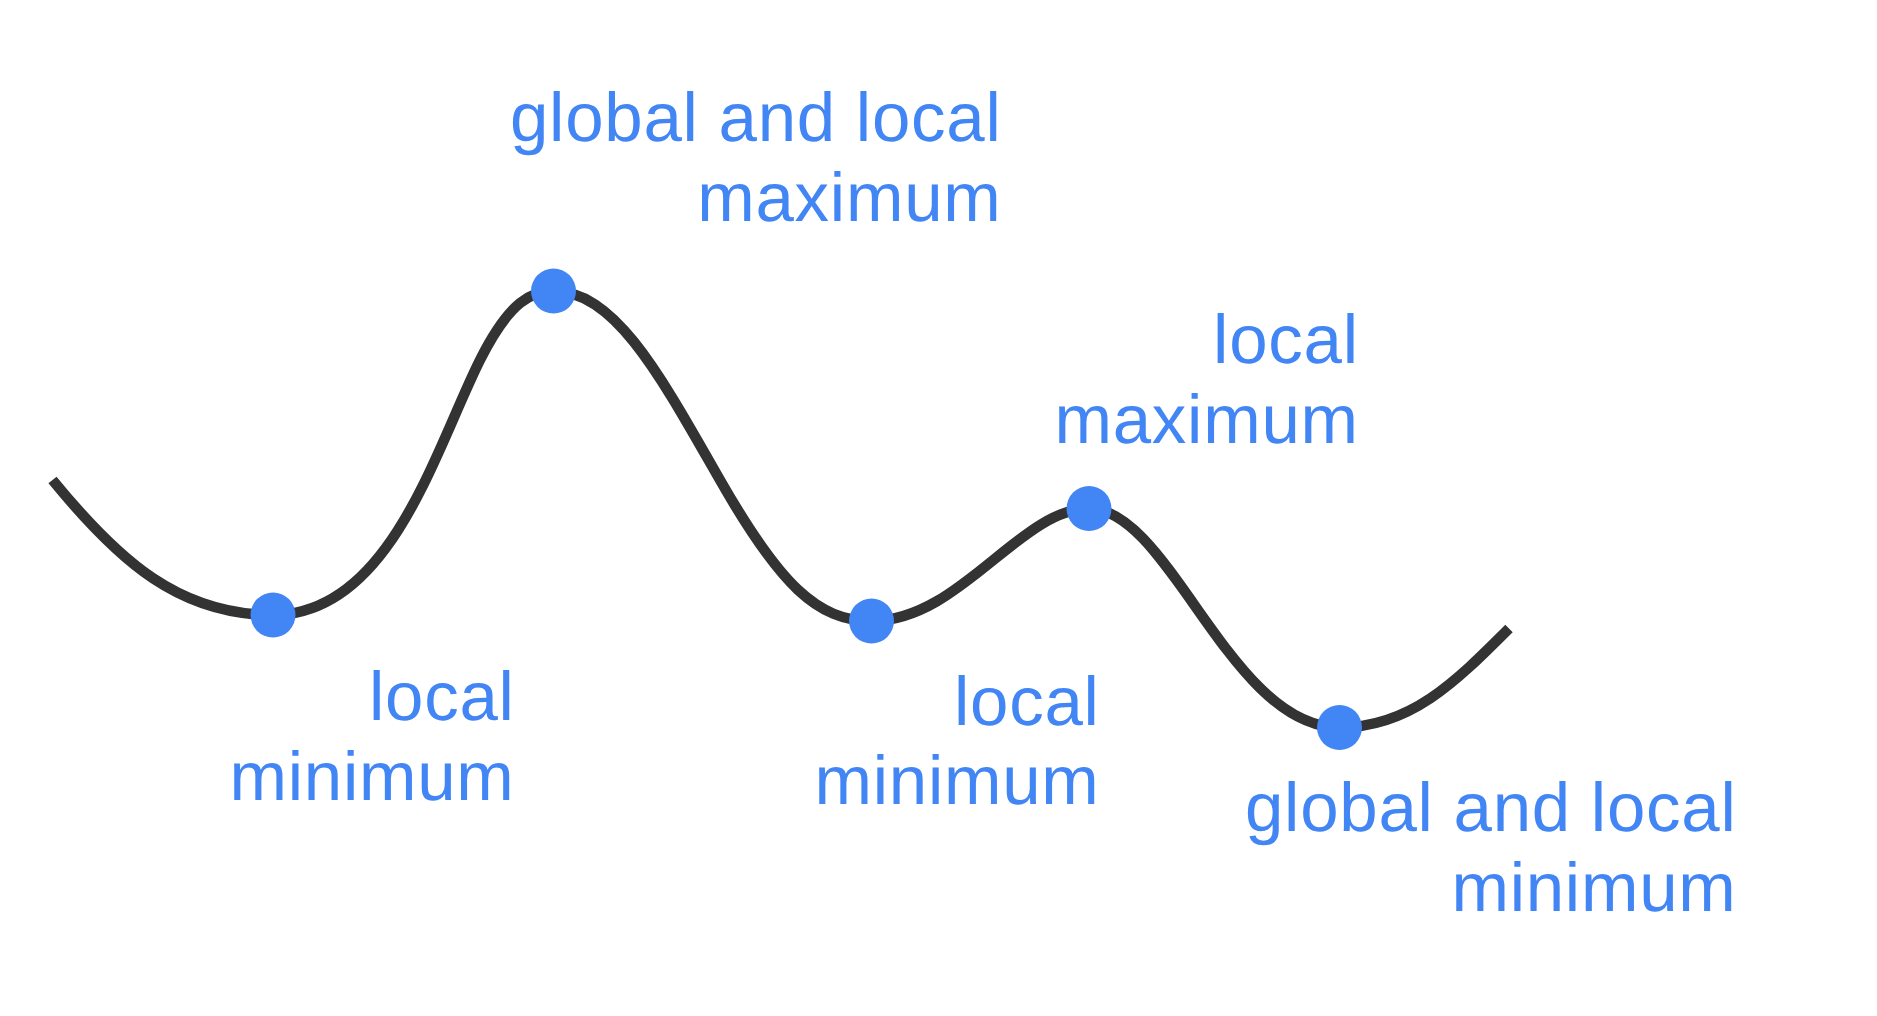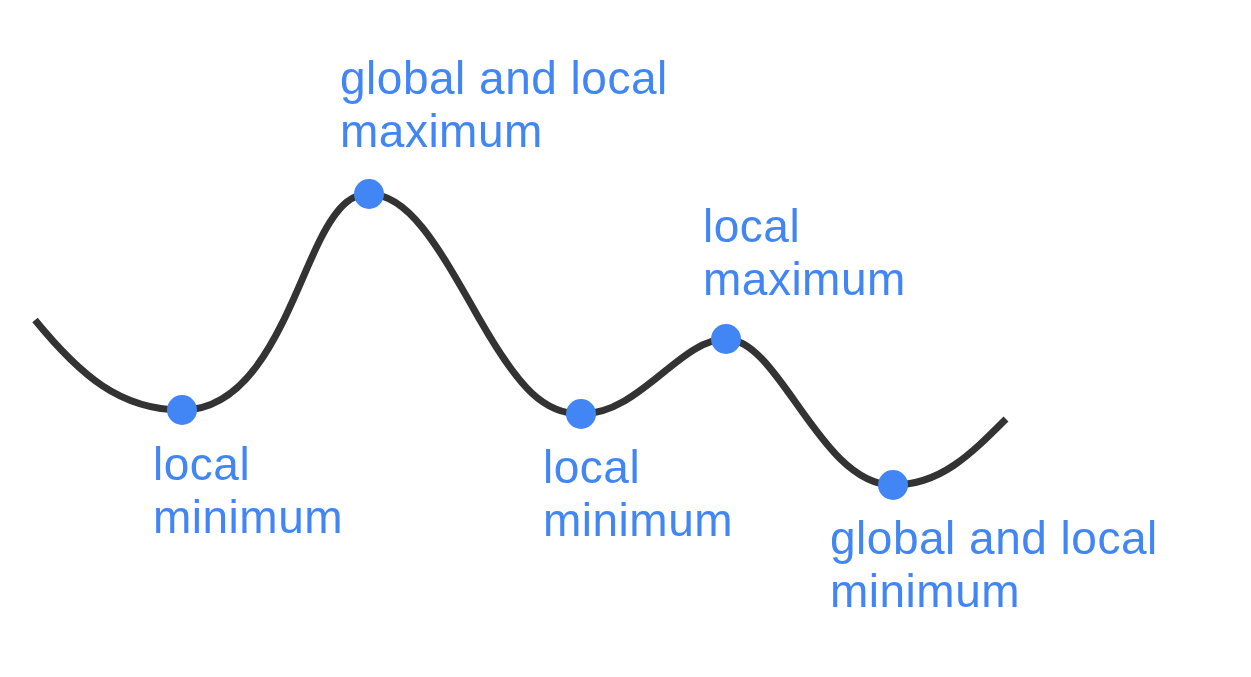--- a/index.html
+++ b/index.html
@@ -6,20 +6,21 @@
     body { width: 1251px; height: 677px; position: relative; overflow: hidden; }
     #diagram { position: absolute; left: 0; top: 0; width: 1251px; height: 677px; }
     .label {
       position: absolute;
       font-family: "Liberation Sans", sans-serif;
       font-size: 46px;
       line-height: 53px;
       color: #4285F4;
       white-space: nowrap;
       letter-spacing: 0.5px;
+      text-align: right;
     }
     .label span { display: block; }
   </style>
 </head>
 <body>
 
 <svg id="diagram" width="1251" height="677" viewBox="0 0 1251 677" xmlns="http://www.w3.org/2000/svg">
   <path id="curve" fill="none" stroke="#333333" stroke-width="7" stroke-linecap="butt" d="M35,320 C80,375 120,410 182,410 C260,410 290,300 320,240 C340,200 355,194 369,194 C410,194 440,250 480,320 C520,390 545,414 581,414 C640,414 680,339 726,339 C780,339 820,485 893,485 C940,485 970,455 1006,419"></path>
   <g id="points">
       <circle cx="182" cy="410" r="15" fill="#4285F4"></circle>

